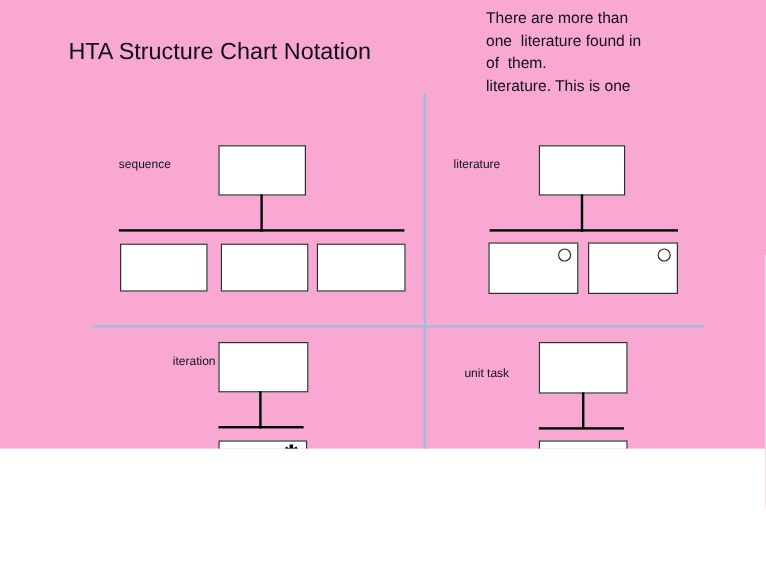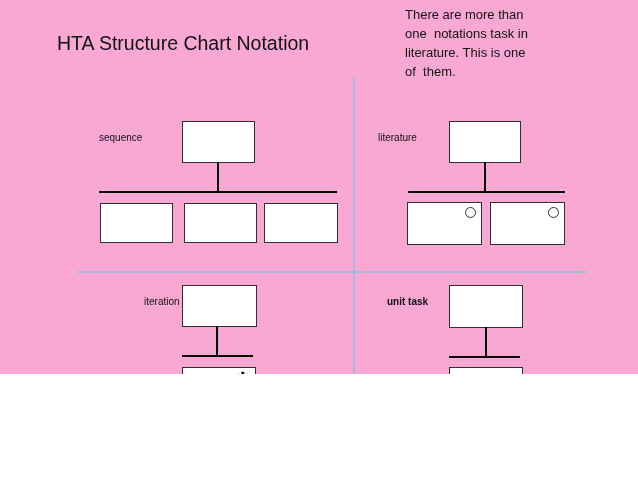--- a/index.html
+++ b/index.html
@@ -77,23 +77,23 @@
 </style>
 </head>
 <body>
 
 <div class="slide">
 
   <div class="abs title">HTA Structure Chart Notation</div>
 
   <div class="abs note">
     <div class="line">There are more than</div>
-    <div class="line">one  notations task in</div>
+    <div class="line">one  literature found in</div>
+    <div class="line">of  them.</div>
     <div class="line">literature. This is one</div>
-    <div class="line">of  them.</div>
   </div>
 
   <div class="abs divider-v"></div>
   <div class="abs divider-h"></div>
 
   <div>
     <div class="abs quad-label" style="left:99px; top:131px;">sequence</div>
     <div class="box" style="left:182px; top:121px; width:73px; height:42px;"></div>
     <div class="vline" style="left:217px; top:162px; height:31px;"></div>
     <div class="hline" style="left:99px; top:191px; width:238px;"></div>
@@ -119,21 +119,21 @@
     <div class="abs quad-label" style="left:119px; top:295px;padding-left:25px;">iteration</div>
     <div class="box" style="left:182px; top:285px; width:75px; height:42px;"></div>
     <div class="vline" style="left:216px; top:326px; height:31px;"></div>
     <div class="hline" style="left:182px; top:355px; width:71px;"></div>
     <div class="box" style="left:182px; top:367px; width:74px; height:42px;">
       <span class="iter-marker">✱</span>
     </div>
   </div>
 
   <div>
-    <div class="abs quad-label" style="left:387px; top:295px;font-weight:bold;">unit task</div>
+    <div class="abs quad-label" style="left:387px; top:305px;">unit task</div>
     <div class="box" style="left:449px; top:285px; width:74px; height:43px;"></div>
     <div class="vline" style="left:485px; top:327px; height:30px;"></div>
     <div class="hline" style="left:449px; top:356px; width:71px;"></div>
     <div class="box" style="left:449px; top:367px; width:74px; height:42px;"></div>
     <div class="hline" style="left:449px; top:417px; width:71px;"></div>
   </div>
 
 </div>
 
 </body></html>

